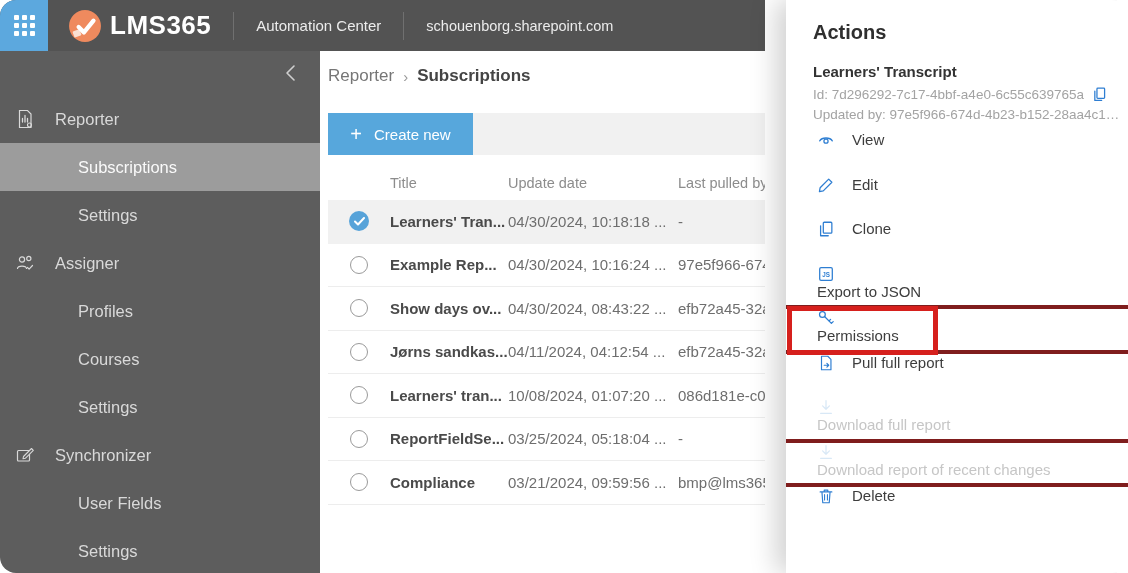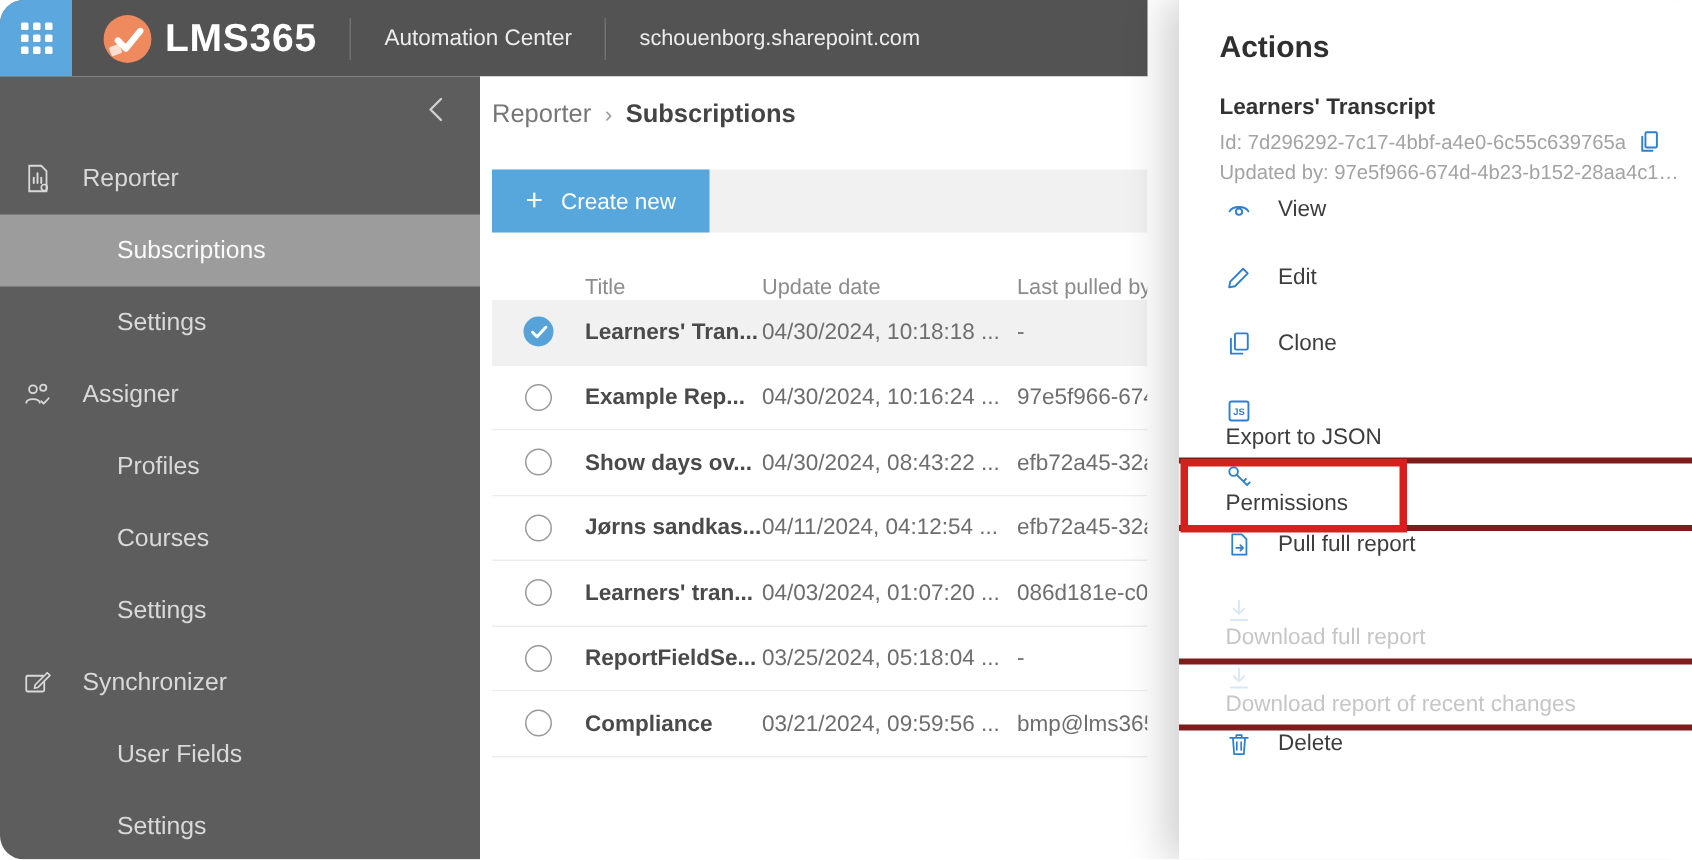--- a/index.html
+++ b/index.html
@@ -30,21 +30,21 @@
   
   .main { position:absolute; left:320px; top:51px; width:445px; height:522px; background:#fff; overflow:hidden; }
   .breadcrumb { position:absolute; left:8px; top:15px; font-size:17px; color:#767676; display:flex; gap:9px; align-items:center; white-space:nowrap; }
   .crumb-current { color:#444; font-weight:bold; }
   .crumb-sep { color:#999; font-size:15px; }
   .toolbar { position:absolute; left:8px; top:62px; right:0; height:42px; background:#f1f1f1; }
   .create-btn { width:145px; height:42px; background:#57a7dc; color:#fff; border:none; font-size:15px; font-family:inherit; display:flex; align-items:center; justify-content:center; gap:12px; cursor:pointer; }
   .create-plus { font-size:20px; font-weight:normal; line-height:1; }
 
   .table { position:absolute; left:8px; top:114px; right:0; bottom:0; }
-  .thead { height:35px; display:flex; align-items:flex-end; color:#8c8c8c; font-size:14.5px; }
+  .thead { height:35px; display:flex; align-items:center; color:#8c8c8c; font-size:14.5px; }
   .col-check { width:62px; flex:0 0 62px; display:flex; justify-content:center; }
   .col-title { width:118px; flex:0 0 118px; white-space:nowrap; overflow:hidden; }
   .col-date { width:170px; flex:0 0 170px; white-space:nowrap; overflow:hidden; }
   .col-last { flex:1; white-space:nowrap; overflow:hidden; }
   .trow { height:43.5px; display:flex; align-items:center; border-bottom:1px solid #ededed; font-size:15px; color:#6e6e6e; cursor:pointer; background:#fff; }
   .trow.selected { background:#f1f1f1; border-bottom-color:#f1f1f1; }
   .cell-title { font-weight:bold; color:#4a4a4a; }
   .radio { width:18px; height:18px; border:1.5px solid #9a9a9a; border-radius:50%; background:#fff; cursor:pointer; }
   .radio-on { width:20px; height:20px; border-radius:50%; background:#57a3d9; display:flex; align-items:center; justify-content:center; cursor:pointer; }
 
@@ -214,21 +214,21 @@
         <div class="col-title cell-title">Jørns sandkas...</div>
         <div class="col-date">04/11/2024, 04:12:54 ...</div>
         <div class="col-last">efb72a45-32a</div>
       </div>
 
       <div class="trow">
         <div class="col-check">
             <div class="radio"></div>
           </div>
         <div class="col-title cell-title">Learners' tran...</div>
-        <div class="col-date">04/03/2024, 01:07:20 ...</div>
+        <div class="col-date">10/08/2024, 01:07:20 ...</div>
         <div class="col-last">086d181e-c05</div>
       </div>
 
       <div class="trow">
         <div class="col-check">
             <div class="radio"></div>
           </div>
         <div class="col-title cell-title">ReportFieldSe...</div>
         <div class="col-date">03/25/2024, 05:18:04 ...</div>
         <div class="col-last">-</div>

